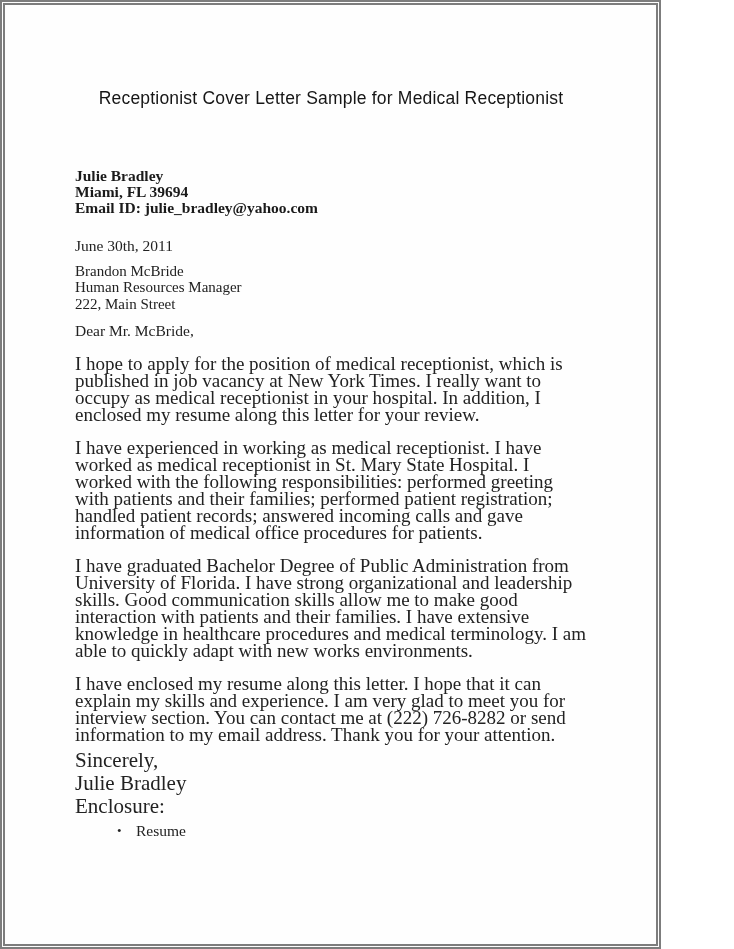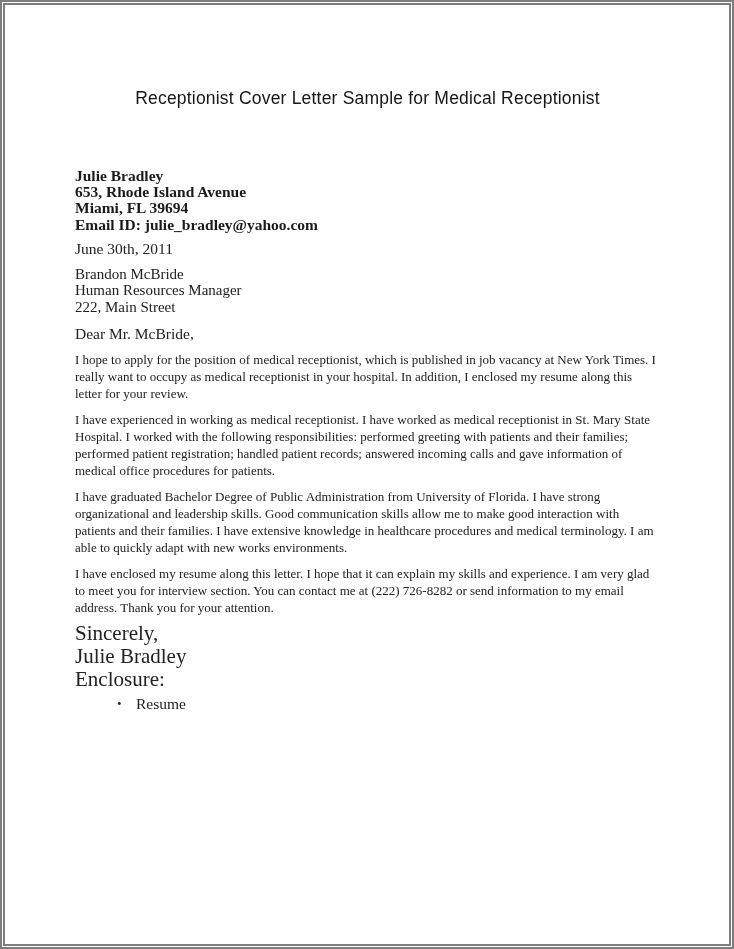--- a/index.html
+++ b/index.html
@@ -2,21 +2,21 @@
 <html><head>
 <meta charset="utf-8">
 <style>
   html, body {
     margin: 0;
     padding: 0;
     background: #ffffff;
   }
   .page {
     position: relative;
-    width: 734px;
+    width: 661px;
     height: 949px;
     box-sizing: border-box;
     border: 5px double #7d7d7d;
     background: #fefefe;
     font-family: "Liberation Serif", serif;
     color: #222222;
     overflow: hidden;
   }
   .content {
     padding: 0 69px 0 70px;
@@ -36,30 +36,30 @@
     font-size: 15.5px;
     line-height: 16.2px;
     color: #1a1a1a;
   }
   .sender div { margin: 0; }
   .line {
     font-size: 15.5px;
     line-height: 17px;
     margin: 0 0 9px 0;
   }
-  .date-line { margin-top: 7px; margin-bottom: 9px; }
+  .date-line { margin-top: 20px; margin-bottom: 9px; }
   .recipient {
     font-size: 15px;
     line-height: 16.5px;
     margin: 0 0 10px 0;
   }
   .body-par {
-    font-size: 13px;
+    font-size: 19px;
     line-height: 17px;
-    margin: 2px 0 9px 0;
+    margin: 16px 0 9px 0;
     text-align: left;
   }
   .closing-line {
     font-size: 21px;
     line-height: 17px;
     margin: 0 0 6px 0;
   }
   .enclosure-list {
     list-style: none;
     margin: 4px 0 0 0;
@@ -80,21 +80,20 @@
 </head>
 <body>
 
 <div class="page">
   <div class="content">
 
     <div class="doc-title">Receptionist Cover Letter Sample for Medical Receptionist</div>
 
     <div class="sender">
       <div>Julie Bradley</div>
-      <div>653, Rhode Island Avenue</div>
       <div>Miami, FL 39694</div>
       <div>Email ID: julie_bradley@yahoo.com</div>
     </div>
 
     <div class="line date-line">June 30th, 2011</div>
 
     <div class="recipient">
       <div>Brandon McBride</div>
       <div>Human Resources Manager</div>
       <div>222, Main Street</div>

